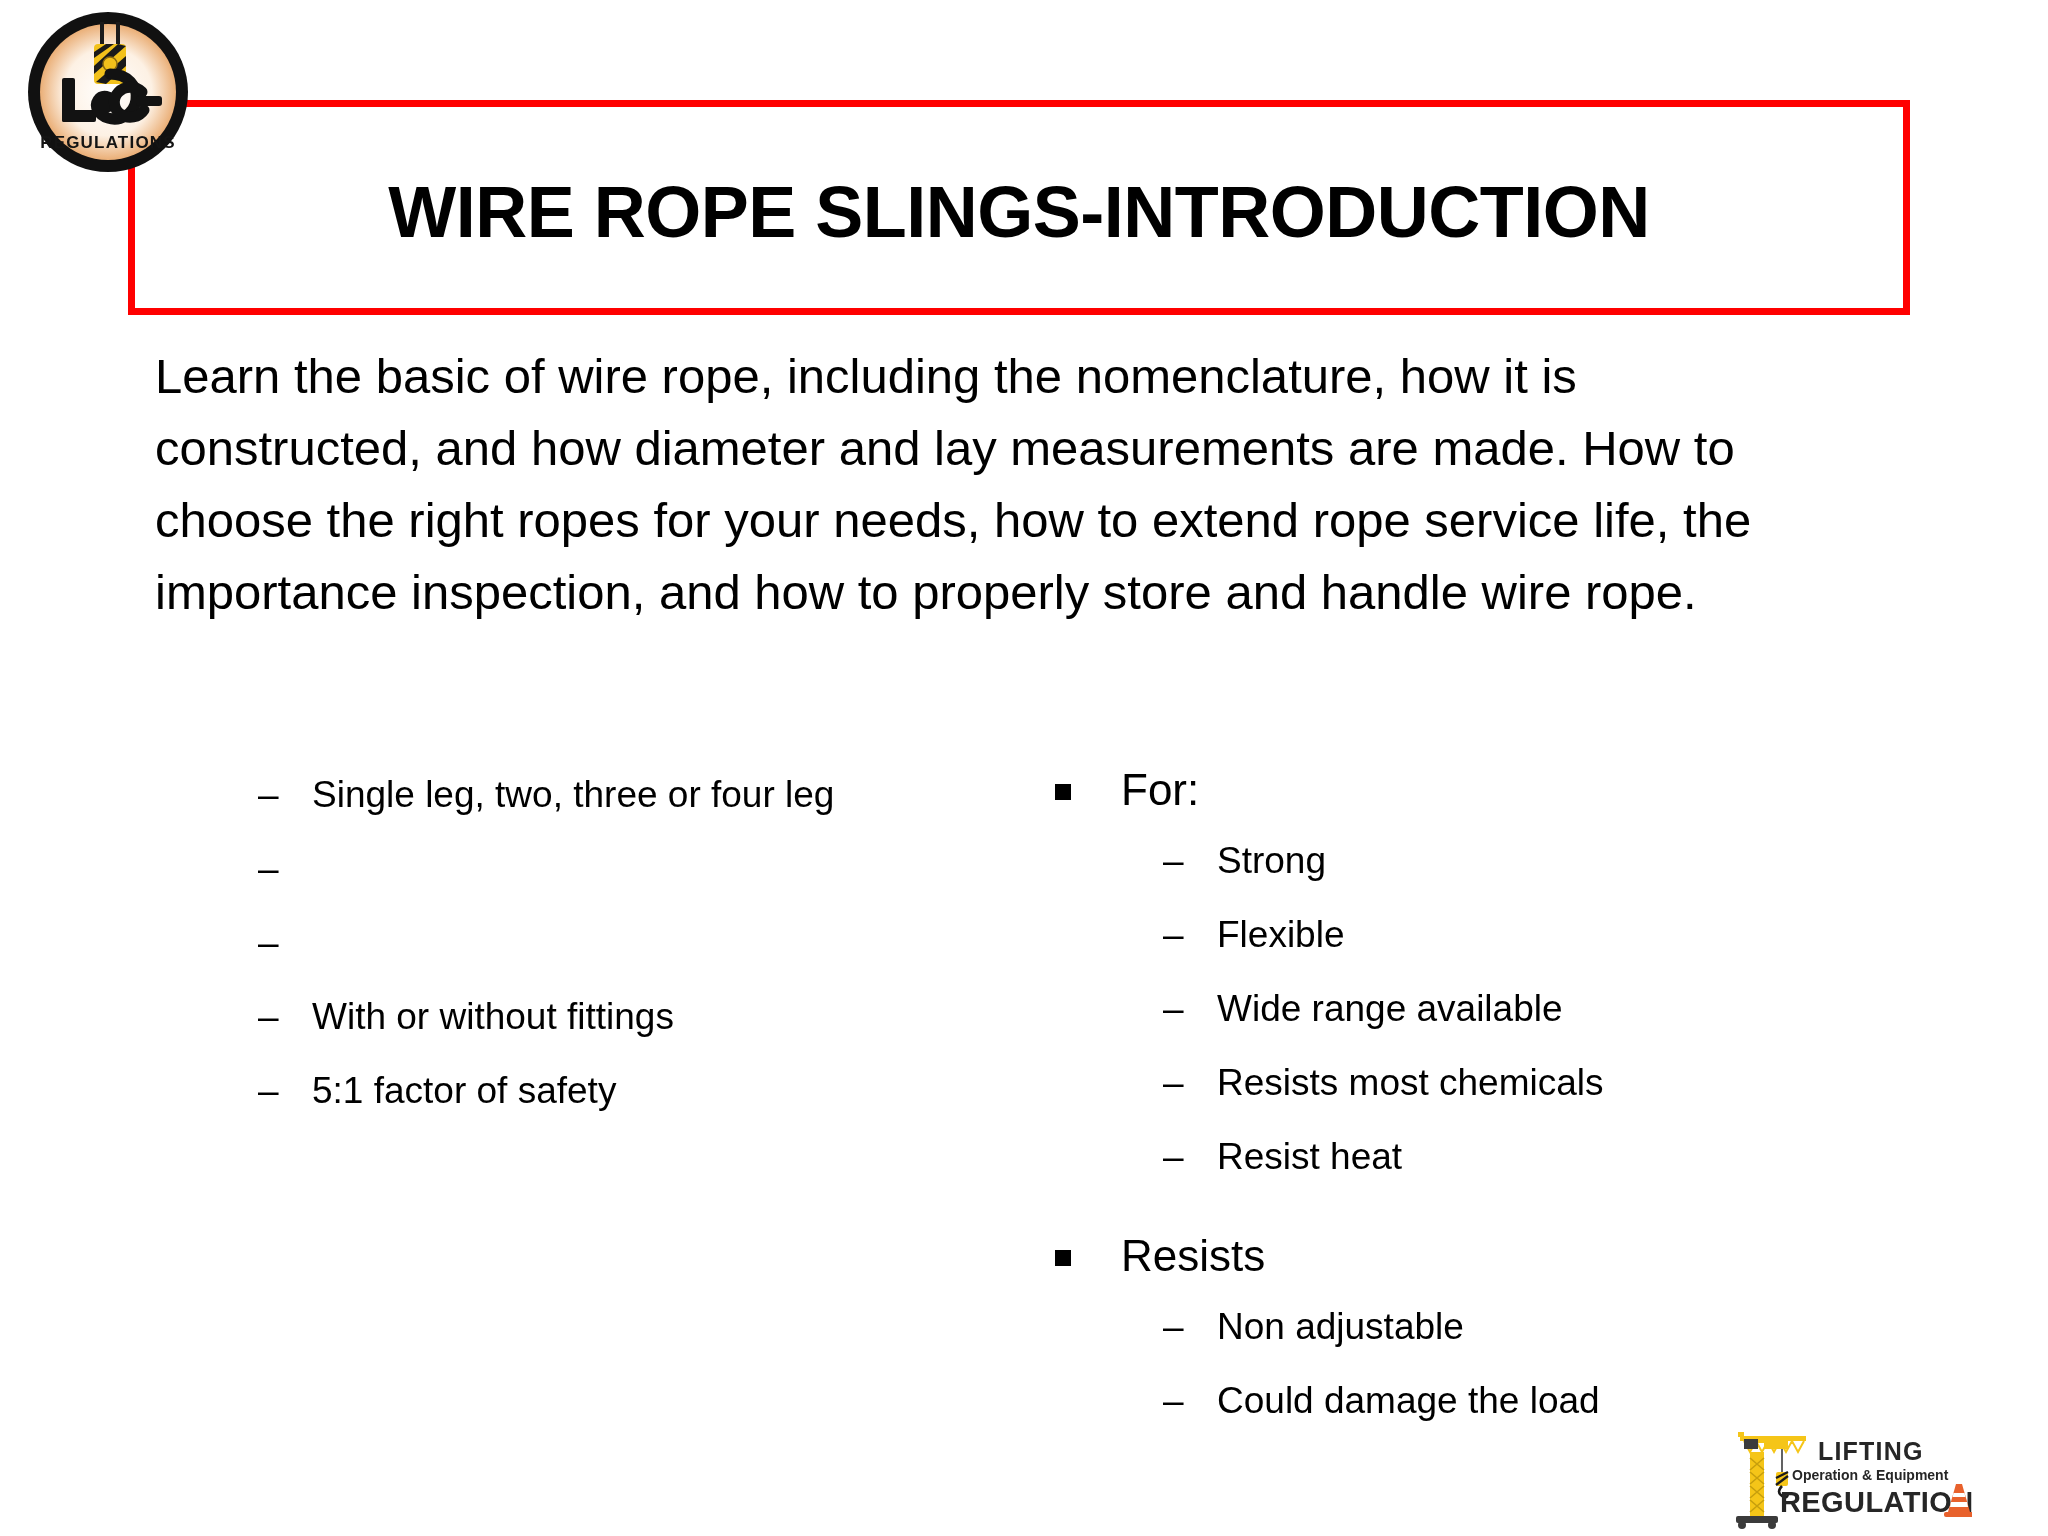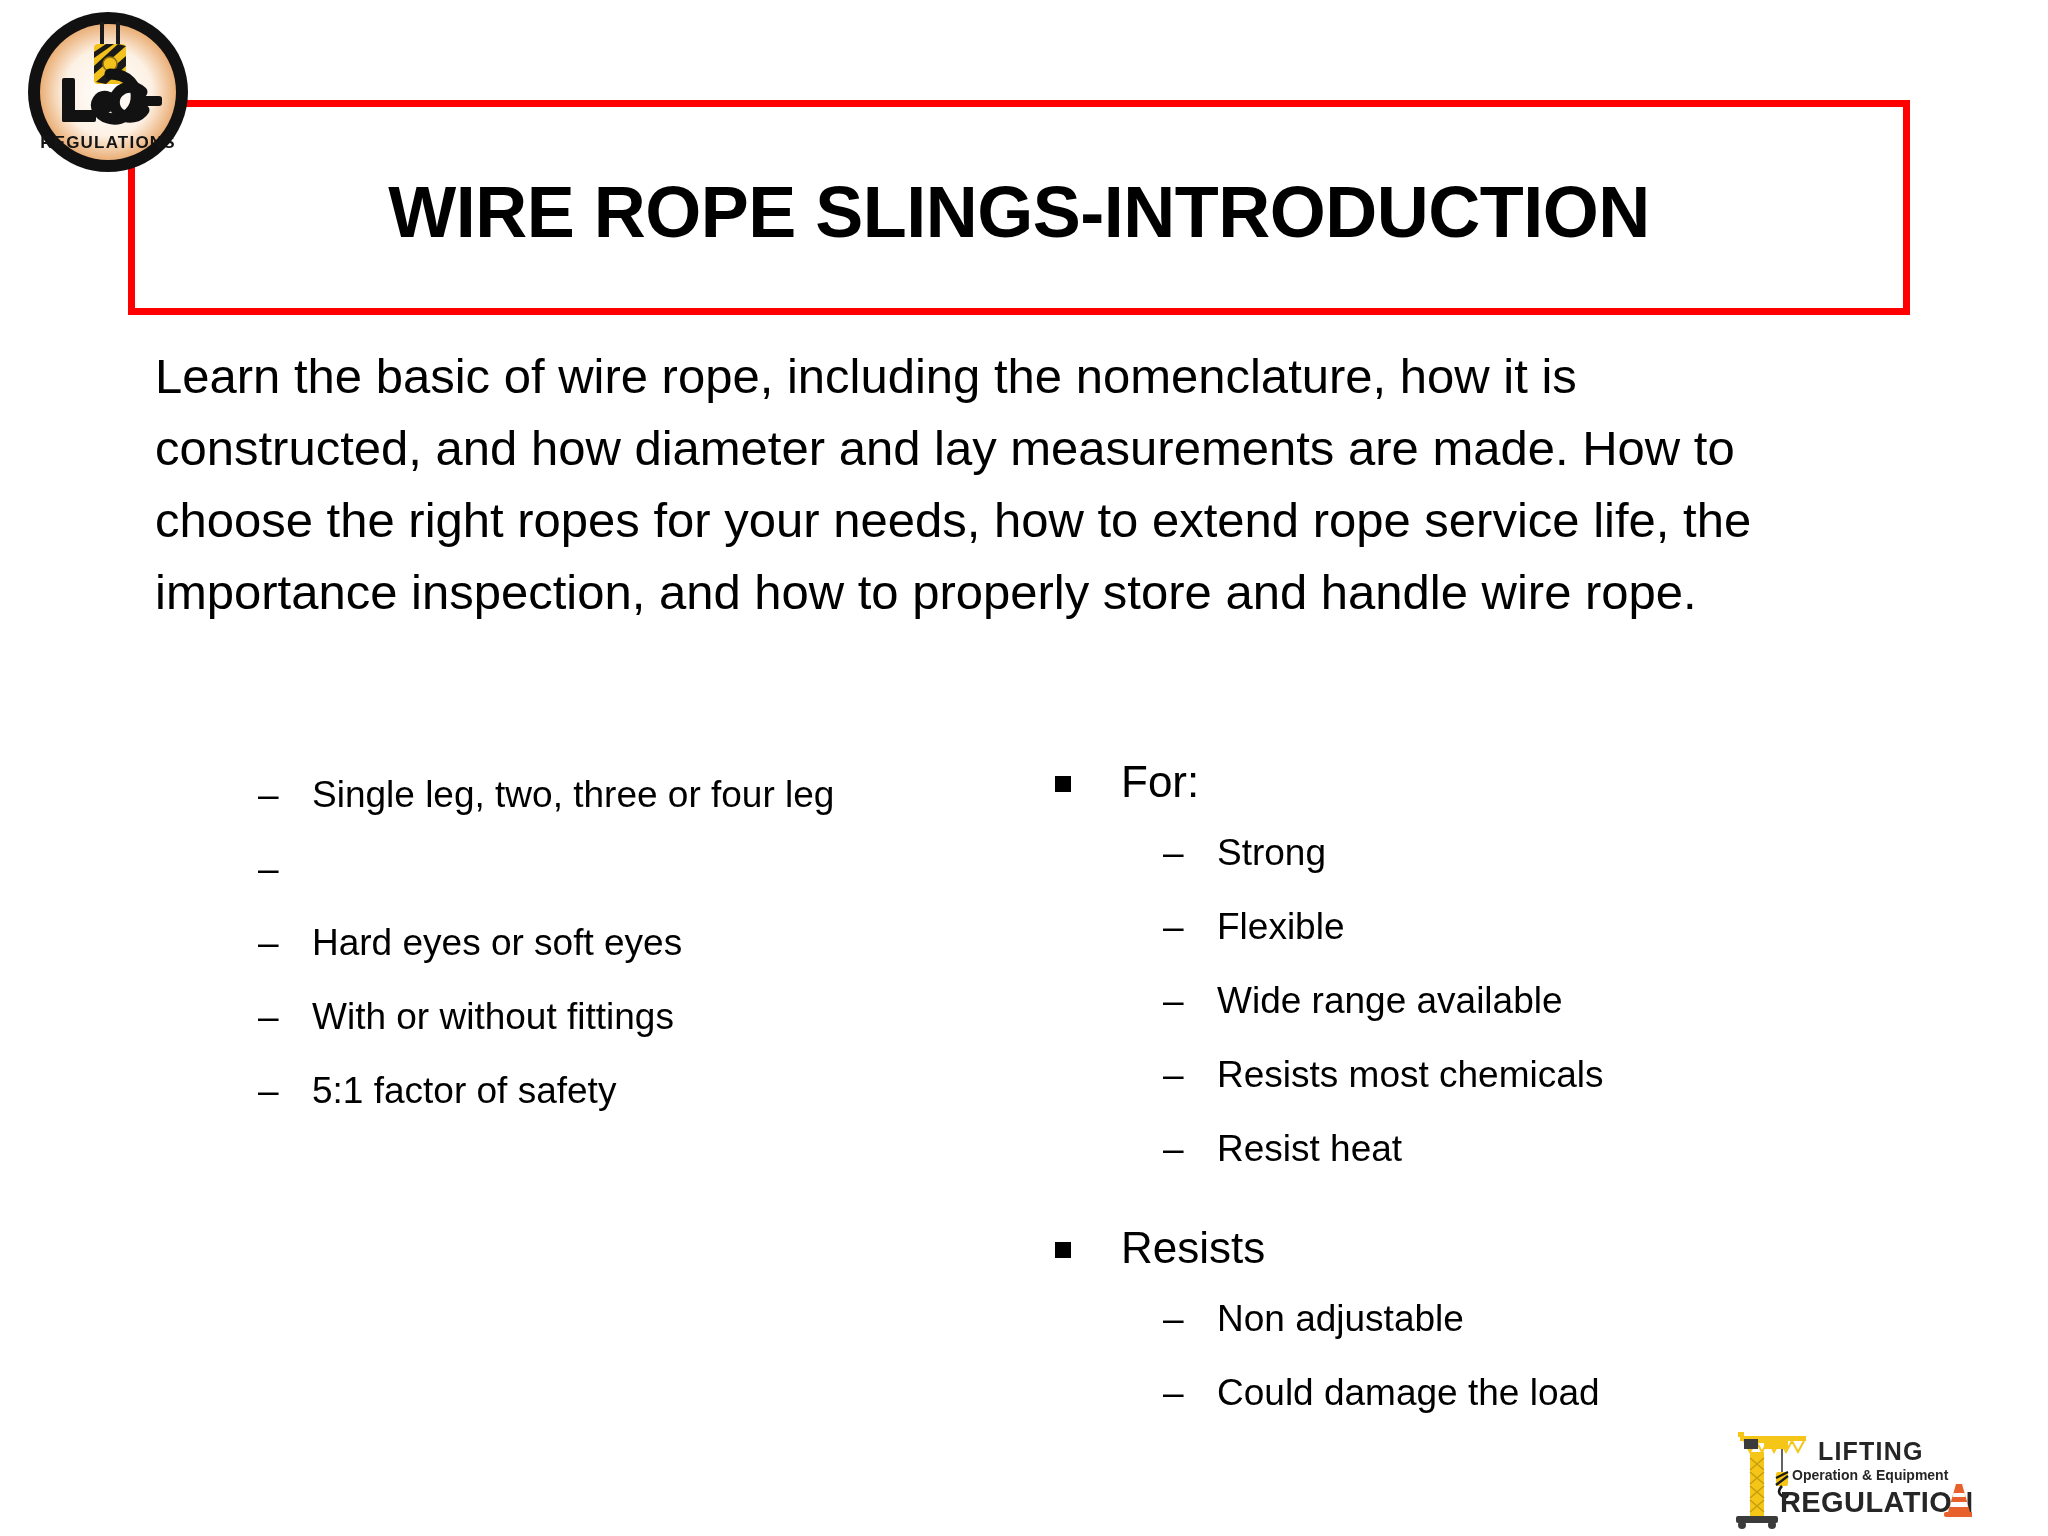--- a/index.html
+++ b/index.html
@@ -75,21 +75,21 @@
   }
   #col-left  { left: 150px; width: 880px; }
   #col-right { left: 1055px; width: 900px; }
 
   .l1-item {
     display: flex;
     align-items: flex-start;
     margin: 0;
   }
   #col-left .l1-item  { margin-top: 88px; }
-  #col-right .l1-item { margin-top: 8px; }
+  #col-right .l1-item { margin-top: 16px; }
   #col-right .l1-item.spaced { margin-top: 44px; }
 
   .l1-bullet {
     width: 16px;
     height: 16px;
     background: #000000;
     margin-top: 23px;
     margin-right: 50px;
     flex: 0 0 auto;
   }
@@ -180,21 +180,20 @@
     <div class="l2-list">
       <div class="l2-item">
         <span class="l2-dash">–</span>
         <span class="l2-label">Single leg, two, three or four leg</span>
       </div>
       <div class="l2-item">
         <span class="l2-dash">–</span>
       </div>
       <div class="l2-item">
         <span class="l2-dash">–</span>
-        <span class="l2-label">Hard eyes or soft eyes</span>
       </div>
       <div class="l2-item">
         <span class="l2-dash">–</span>
         <span class="l2-label">With or without fittings</span>
       </div>
       <div class="l2-item">
         <span class="l2-dash">–</span>
         <span class="l2-label">5:1 factor of safety</span>
       </div>
     </div>

